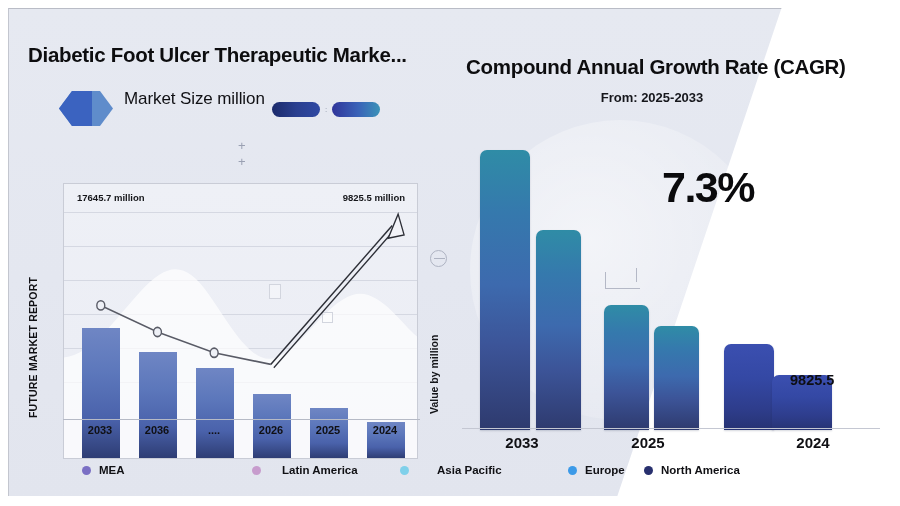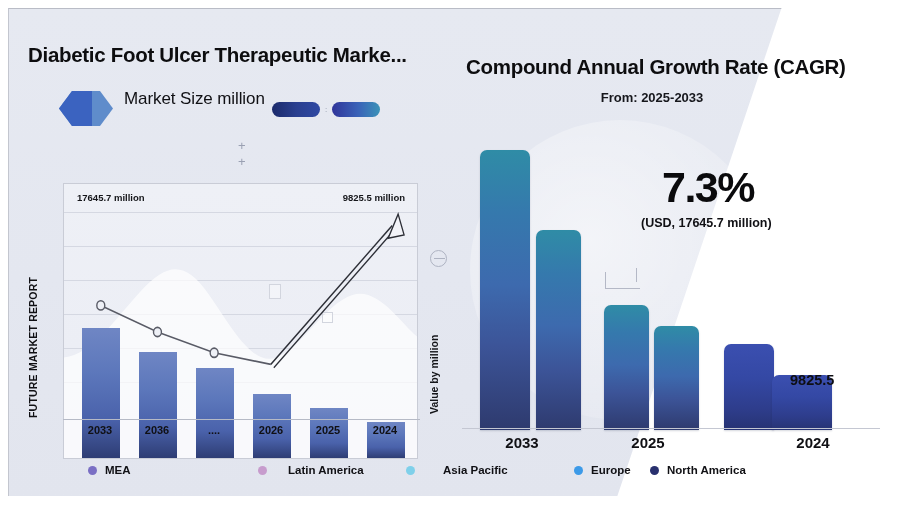--- a/index.html
+++ b/index.html
@@ -274,21 +274,21 @@
   .bracket2 {
     position: absolute;
     left: 636px; top: 268px;
     width: 1.2px; height: 14px;
     background: #b4b8c6;
   }
 
   
   .legend {
     position: absolute;
-    left: 88px; top: 464px;
+    left: 82px; top: 464px;
     width: 720px;
     display: flex;
     align-items: flex-start;
   }
   .legend-item {
     display: flex;
     align-items: center;
     gap: 8px;
     font-size: 11.5px;
     font-weight: bold;
@@ -400,21 +400,20 @@
 
   <div class="bracket"></div>
   <div class="bracket2"></div>
 
   <div class="rbar-axis"></div>
   <div class="rtick" style="left:522px;">2033</div>
   <div class="rtick" style="left:648px;">2025</div>
   <div class="rtick" style="left:813px;">2024</div>
 
   <div class="cagr-value">7.3%</div>
-  <div class="cagr-note">(USD, 17645.7 million)</div>
   <div class="rvalue-label">9825.5</div>
 
   <div class="legend">
     <div class="legend-item" style="width:170px;">
       <span class="legend-dot" style="background:#7a6fc4;"></span>
       <span>MEA</span>
     </div>
     <div class="legend-item" style="width:148px;gap:21px;">
       <span class="legend-dot" style="background:#c79ccd;"></span>
       <span>Latin America</span>

